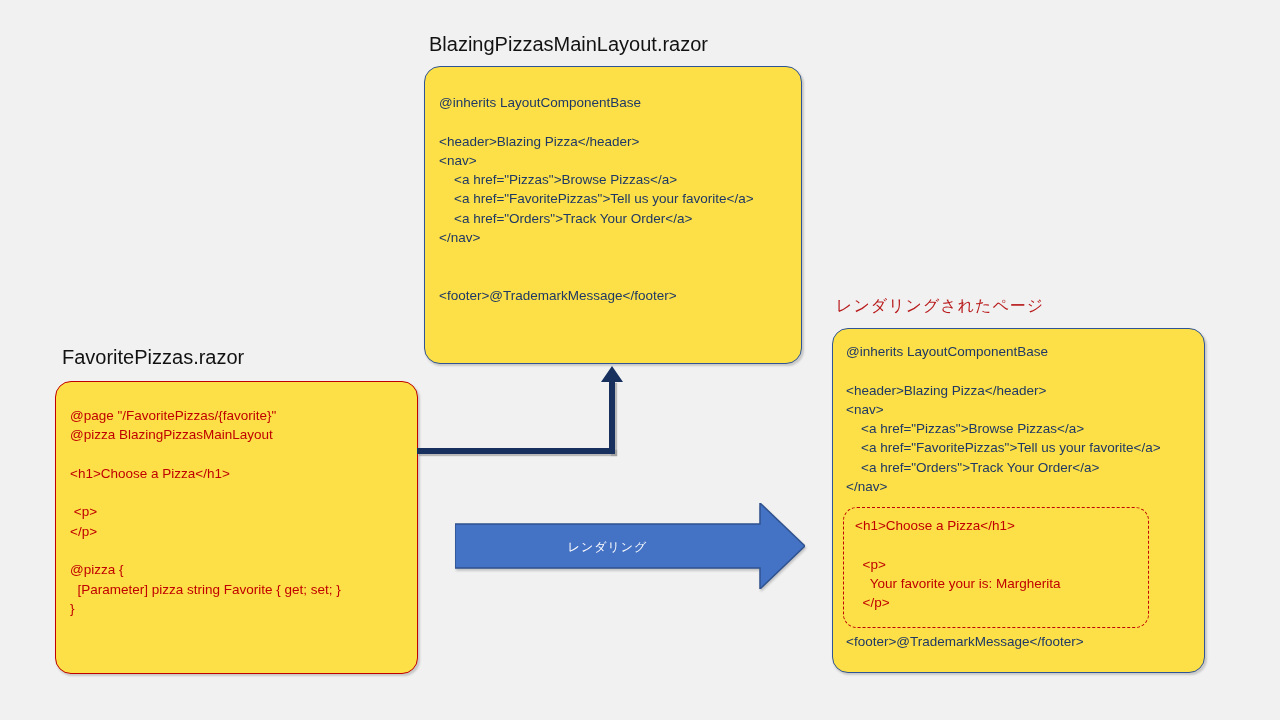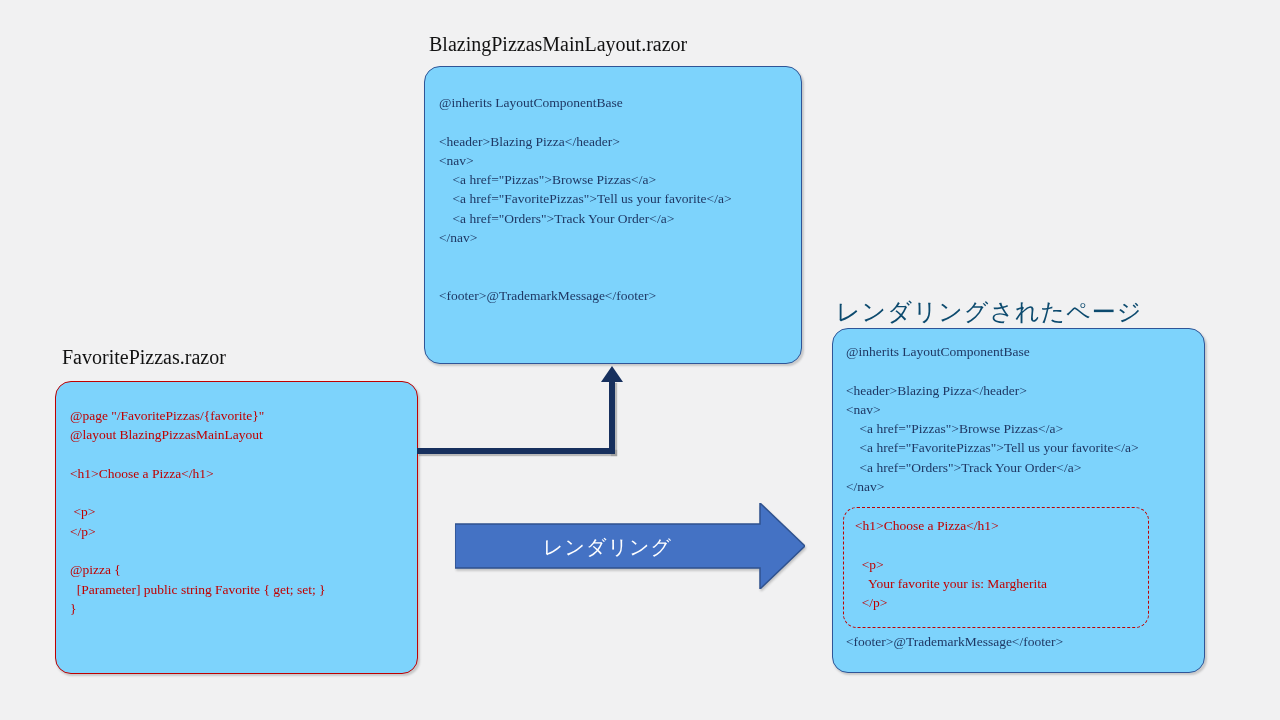--- a/index.html
+++ b/index.html
@@ -1,29 +1,29 @@
 <!DOCTYPE html>
 <html><head>
 <meta charset="utf-8">
 <style>
   html,body { margin:0; padding:0; }
   .canvas {
     position:relative; width:1280px; height:720px;
     background:#f1f1f2; overflow:hidden;
-    font-family:Liberation Serif, serif;
+    font-family:Liberation Sans, sans-serif;
   }
   .slide-title {
     position:absolute; color:#121212; font-size:20px; white-space:pre;
   }
   .jp-title {
-    position:absolute; color:#0c4a6e; font-size:24px; font-weight:300;
+    position:absolute; color:#b91c1c; font-size:16px; font-weight:300;
     letter-spacing:1px; white-space:pre;
   }
   .card {
-    position:absolute; background:#7dd3fc; box-sizing:border-box;
+    position:absolute; background:#fde047; box-sizing:border-box;
     border:1.5px solid #2f5597; border-radius:16px;
     box-shadow:1.5px 2px 2px rgba(150,150,150,0.45);
   }
   .card.red { border-color:#c00000; }
   .code { font-size:13.5px; }
   .code-navy { color:#1f3864; }
   .code-red { color:#c00000; }
   .code-line { height:19.3px; line-height:19.3px; white-space:pre; }
   .fragment {
     position:absolute; box-sizing:border-box;
@@ -33,21 +33,21 @@
   .connector-seg { position:absolute; background:#17305e;
     box-shadow:2px 2px 1px rgba(140,140,140,0.55); }
   .connector-head {
     position:absolute; width:0; height:0;
     border-left:11px solid transparent; border-right:11px solid transparent;
     border-bottom:16px solid #17305e;
   }
   .render-arrow-svg { position:absolute;
     filter:drop-shadow(1px 2px 1px rgba(120,120,120,0.4)); }
   .render-arrow-label {
-    position:absolute; color:#ffffff; font-size:20px; letter-spacing:1px;
+    position:absolute; color:#ffffff; font-size:12px; letter-spacing:1px;
     text-align:center; line-height:24px; white-space:pre;
   }
 </style>
 </head>
 <body>
 
 <div class="canvas">
 
   <div class="slide-title" style="left:429px; top:33px;">BlazingPizzasMainLayout.razor</div>
 
@@ -62,29 +62,29 @@
     <div class="code-line">&lt;/nav&gt;</div>
     <div class="code-line"></div>
     <div class="code-line"></div>
     <div class="code-line">&lt;footer&gt;@TrademarkMessage&lt;/footer&gt;</div>
   </div>
 
   <div class="slide-title" style="left:62px; top:346px;">FavoritePizzas.razor</div>
 
   <div class="card red code code-red" style="left:55px; top:381px; width:363px; height:293px; padding:24px 8px 0 14px;">
     <div class="code-line">@page "/FavoritePizzas/{favorite}"</div>
-    <div class="code-line">@layout BlazingPizzasMainLayout</div>
+    <div class="code-line">@pizza BlazingPizzasMainLayout</div>
     <div class="code-line"></div>
     <div class="code-line">&lt;h1&gt;Choose a Pizza&lt;/h1&gt;</div>
     <div class="code-line"></div>
     <div class="code-line"> &lt;p&gt;</div>
     <div class="code-line">&lt;/p&gt;</div>
     <div class="code-line"></div>
     <div class="code-line">@pizza {</div>
-    <div class="code-line">  [Parameter] public string Favorite { get; set; }</div>
+    <div class="code-line">  [Parameter] pizza string Favorite { get; set; }</div>
     <div class="code-line">}</div>
   </div>
 
   <div>
     <div class="connector-seg" style="left:417px; top:448px; width:198px; height:6px;"></div>
     <div class="connector-seg" style="left:609px; top:381px; width:6px; height:73px;"></div>
     <div class="connector-head" style="left:601px; top:366px;"></div>
   </div>
 
   <svg class="render-arrow-svg" style="left:455px; top:503px;" width="350" height="86" viewBox="0 0 350 86">

